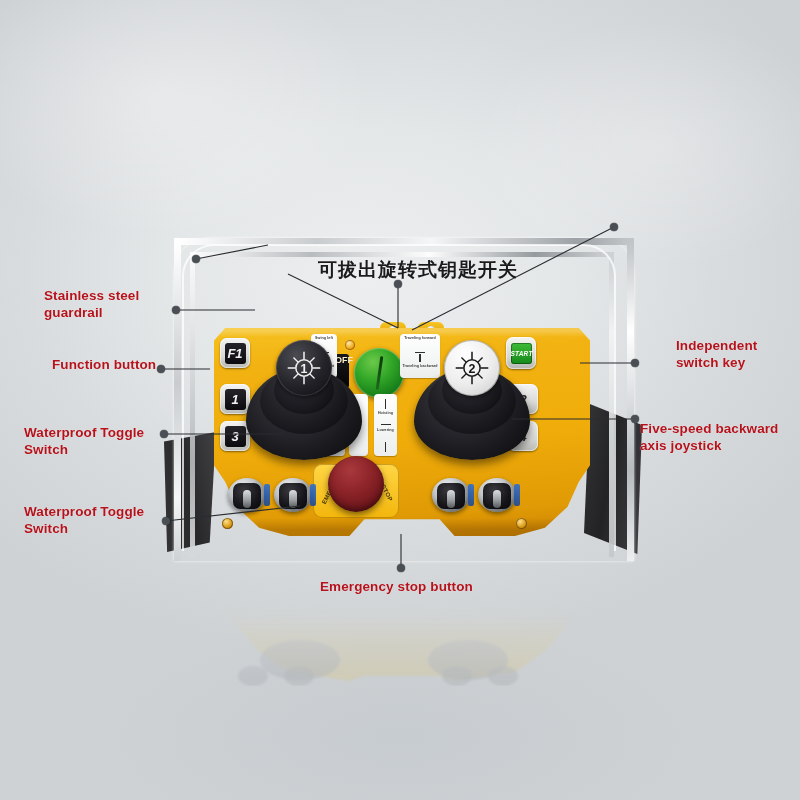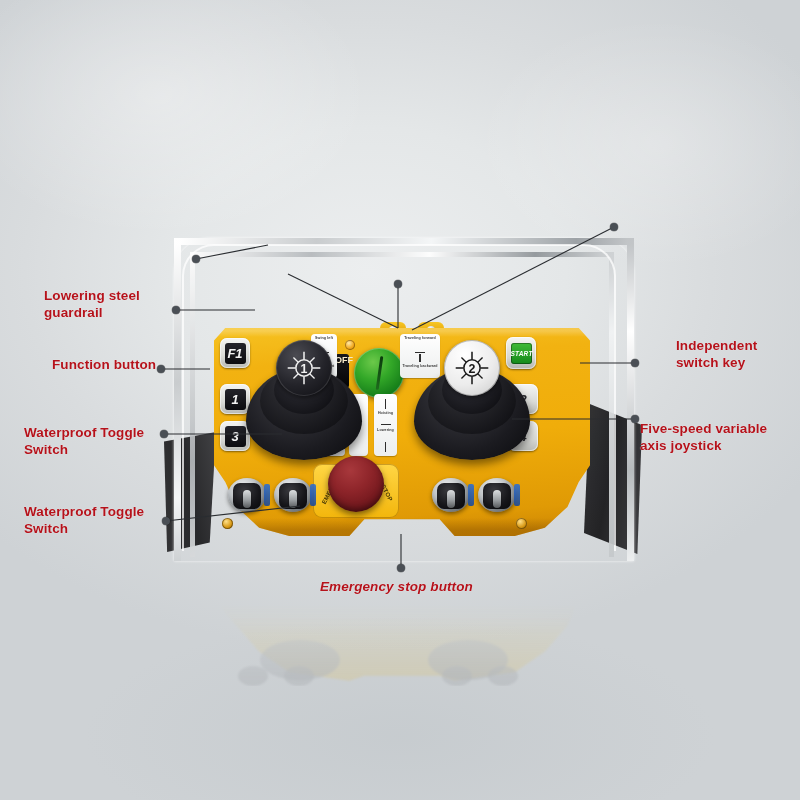--- a/index.html
+++ b/index.html
@@ -381,32 +381,33 @@
   <div class="dot" style="left:157px;top:365px;"></div>
   <div class="dot" style="left:160px;top:430px;"></div>
   <div class="dot" style="left:162px;top:517px;"></div>
   <div class="dot" style="left:394px;top:280px;"></div>
   <div class="dot" style="left:610px;top:223px;"></div>
   <div class="dot" style="left:631px;top:359px;"></div>
   <div class="dot" style="left:631px;top:415px;"></div>
   <div class="dot" style="left:397px;top:564px;"></div>
 
 
-  <div class="lbl" style="left:44px;top:287px;">Lowering steel
+  <div class="lbl" style="left:44px;top:287px;">Stainless steel
 guardrail</div>
 
   <div class="lbl" style="left:52px;top:356px;">Function button</div>
 
   <div class="lbl" style="left:24px;top:424px;">Waterproof Toggle
 Switch</div>
 
   <div class="lbl" style="left:24px;top:503px;">Waterproof Toggle
 Switch</div>
 
+  <div class="lbl cn" style="left:318px;top:261px;">可拔出旋转式钥匙开关</div>
 
 
   <div class="lbl" style="left:640px;top:337px;padding-left:36px;">Independent switch key</div>
 
-  <div class="lbl" style="left:640px;top:420px;">Five-speed variable
+  <div class="lbl" style="left:640px;top:420px;">Five-speed backward
 axis joystick</div>
 
-  <div class="lbl" style="left:320px;top:578px;font-style:italic;">Emergency stop button</div>
+  <div class="lbl" style="left:320px;top:578px;">Emergency stop button</div>
 </div>
 
 </body></html>

